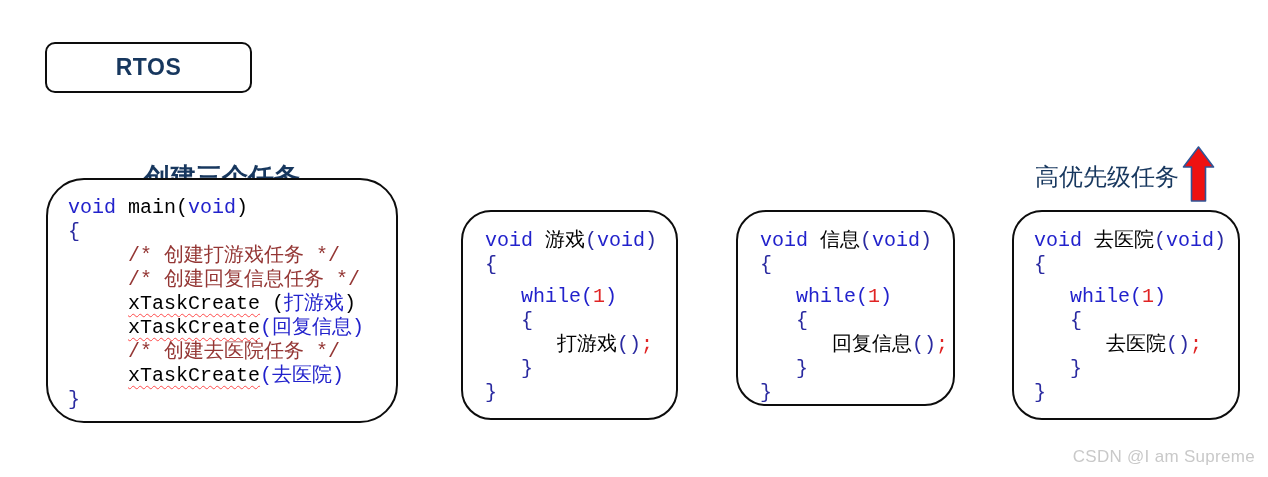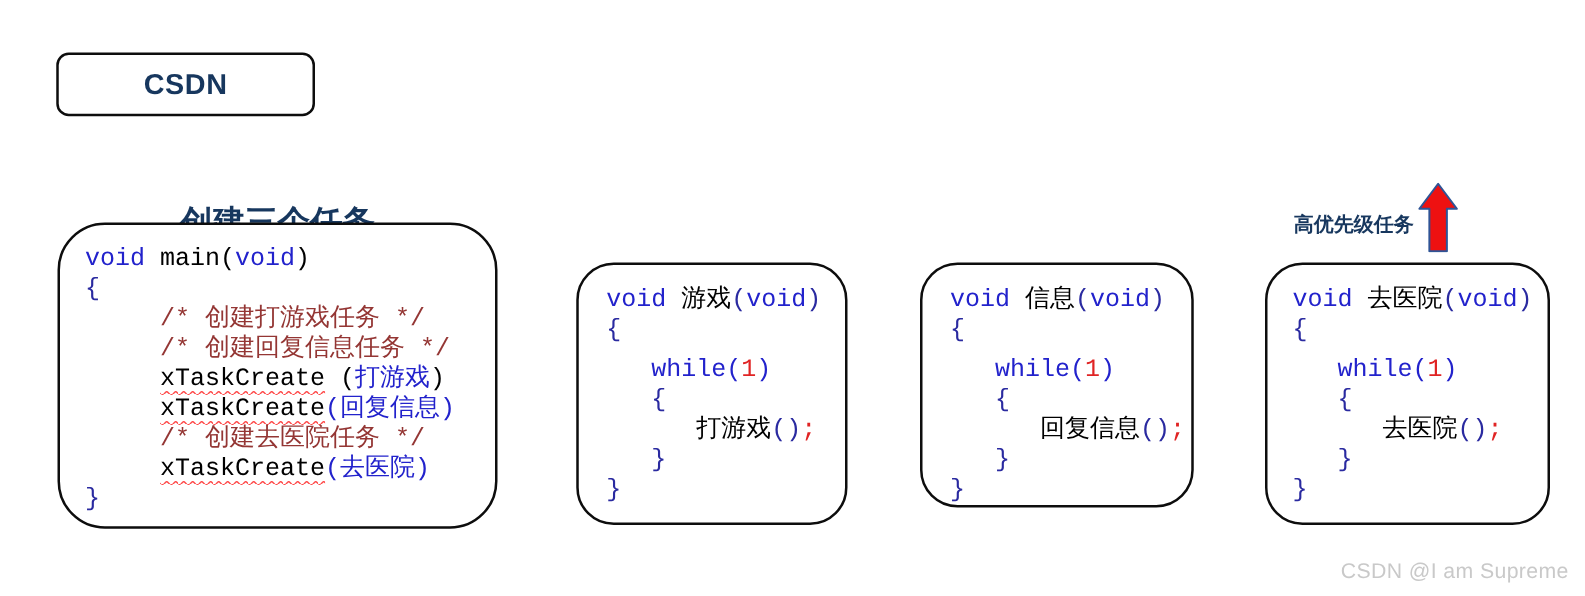--- a/index.html
+++ b/index.html
@@ -45,36 +45,36 @@
   .squiggle{
     text-decoration-line:underline;text-decoration-style:wavy;
     text-decoration-color:var(--c-squiggle);text-decoration-thickness:1px;
     text-underline-offset:4px;
   }
 
   .priority{
     position:absolute;left:1035px;top:146px;display:flex;align-items:flex-end;gap:3px;
   }
   .priority .priority-text{
-    color:var(--c-navy);font-size:16px;font-weight:700;line-height:1;margin-bottom:13px;
+    color:var(--c-navy);font-size:24px;font-weight:400;line-height:1;margin-bottom:13px;
   }
   .priority svg{display:block;}
 
   .watermark{
     position:absolute;right:13px;top:447px;color:var(--c-watermark);
     font-size:17px;letter-spacing:.3px;
   }
 </style>
 </head>
 <body>
 
 <div class="stage">
 
   <div class="rtos-box">
-    <span class="rtos-label">CSDN</span>
+    <span class="rtos-label">RTOS</span>
   </div>
 
   <div class="caption">创建三个任务</div>
 
   <div class="priority">
     <span class="priority-text">高优先级任务</span>
     <svg width="33" height="56" viewBox="0 0 33 56" aria-hidden="true">
       <polygon points="16.5,1 31.5,21 23.5,21 23.5,55 9.5,55 9.5,21 1.5,21" stroke="#2f5496" stroke-width="1.6" stroke-linejoin="round" fill="#ee1111"></polygon>
     </svg>
   </div>

